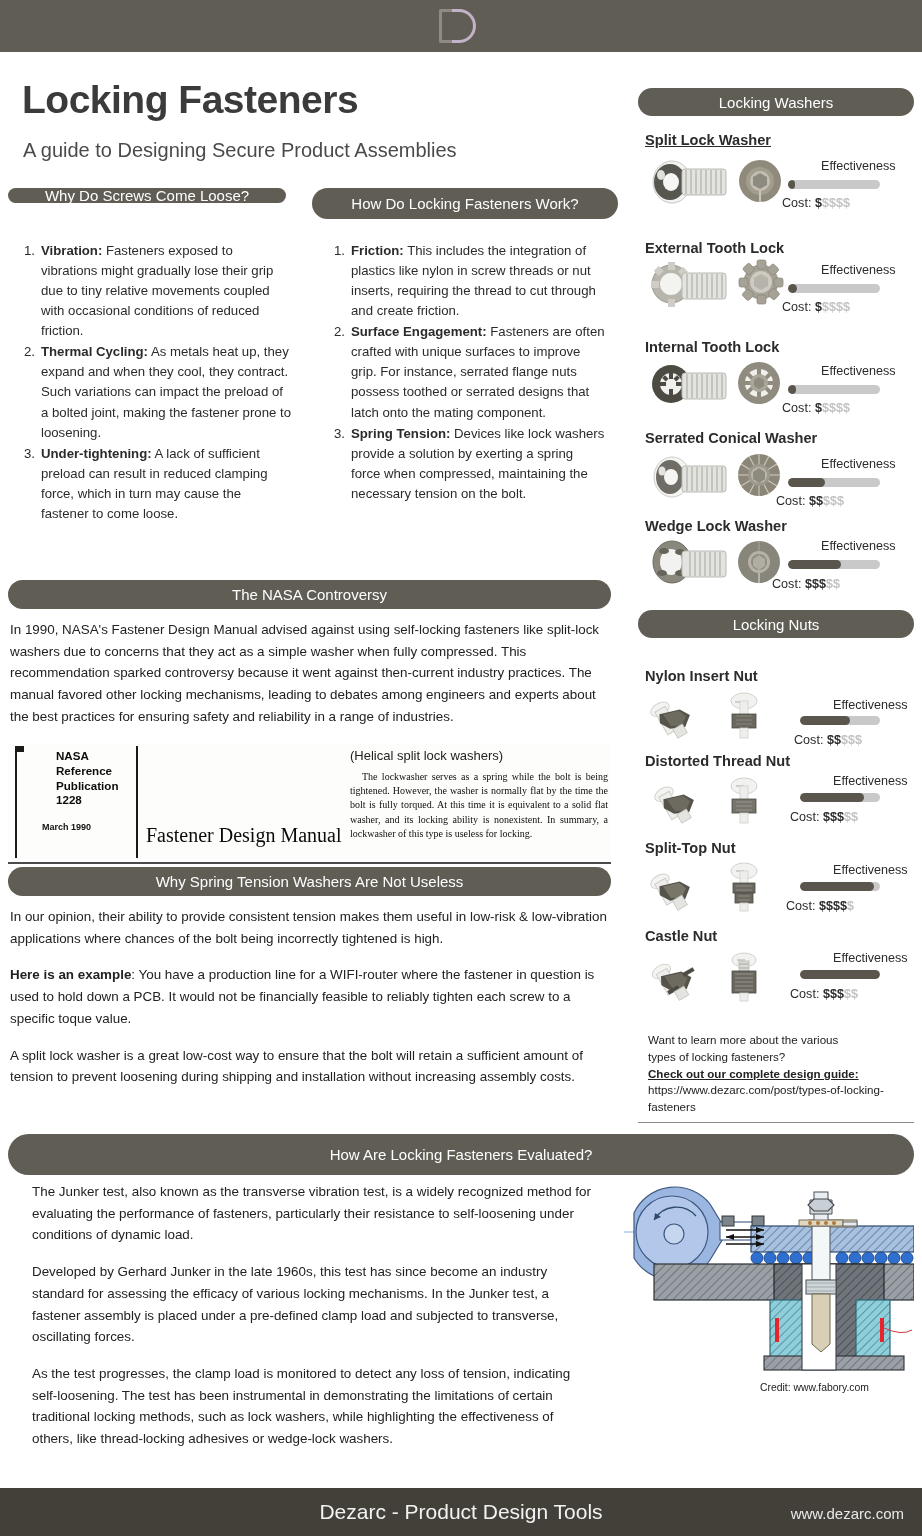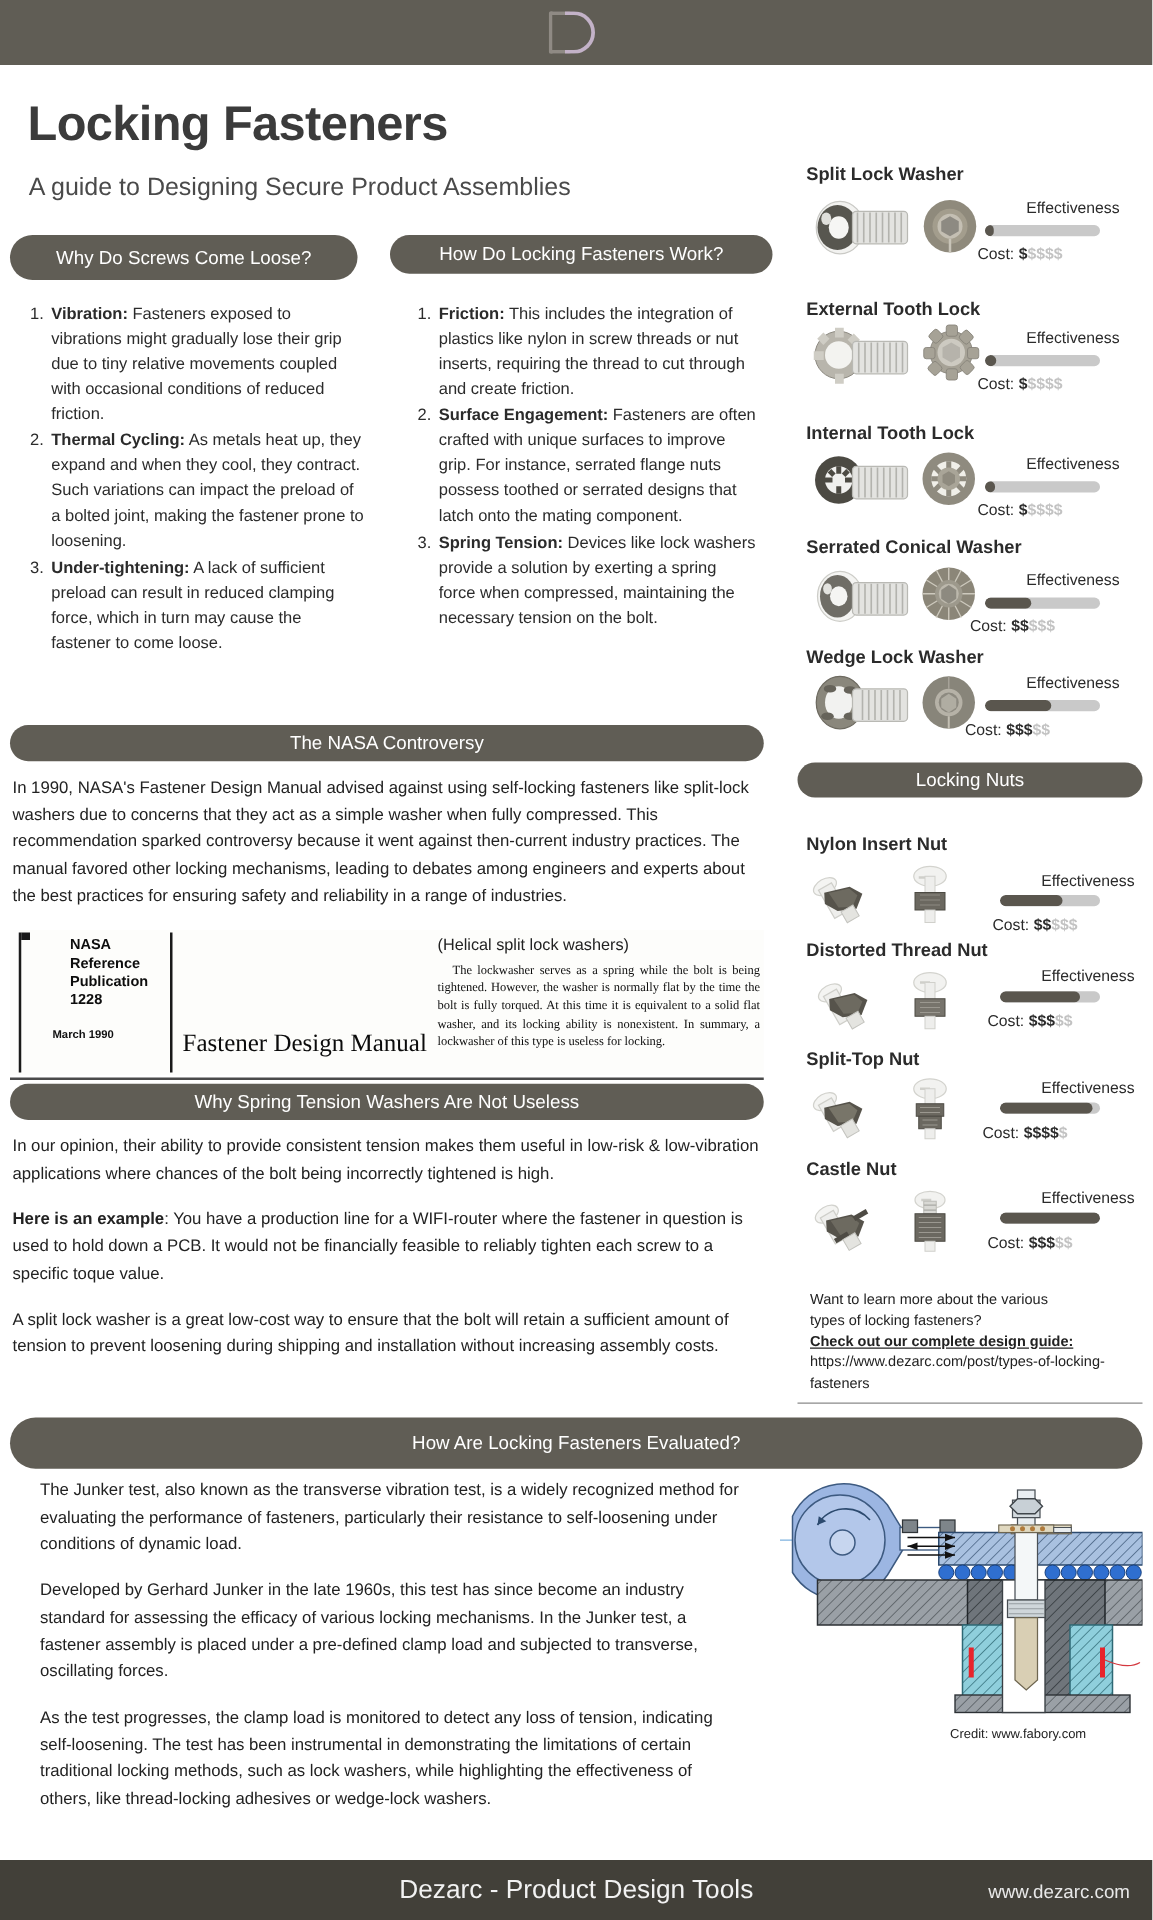--- a/index.html
+++ b/index.html
@@ -136,21 +136,21 @@
   <div class="topbar">
     <div class="logo">
       <div class="d1"></div>
       <div class="d2"></div>
     </div>
   </div>
 
   <div class="title">Locking Fasteners</div>
   <div class="subtitle">A guide to Designing Secure Product Assemblies</div>
 
-  <div class="pill" style="left:8px; top:188px; width:278px; height:36px;">Why Do Screws Come Loose?</div>
+  <div class="pill" style="left:8px; top:188px; width:278px; height:15px;">Why Do Screws Come Loose?</div>
   <div class="pill" style="left:312px; top:188px; width:306px; height:31px;">How Do Locking Fasteners Work?</div>
 
   <div class="col" style="left:24px; top:241px; width:268px;">
     <ol class="lst">
       <li><span class="b">Vibration:</span><span> Fasteners exposed to vibrations might gradually lose their grip due to tiny relative movements coupled with occasional conditions of reduced friction.</span></li>
       <li><span class="b">Thermal Cycling:</span><span> As metals heat up, they expand and when they cool, they contract. Such variations can impact the preload of a bolted joint, making the fastener prone to loosening.</span></li>
       <li><span class="b">Under-tightening:</span><span> A lack of sufficient preload can result in reduced clamping force, which in turn may cause the fastener to come loose.</span></li>
     </ol>
   </div>
 
@@ -285,22 +285,23 @@
 
       <rect x="219" y="44" width="14" height="4" fill="#e8ecee" stroke="#4a5056" stroke-width="0.8"></rect>
 
       <rect x="151" y="140" width="4" height="24" fill="#e8242b"></rect>
       <rect x="256" y="140" width="4" height="24" fill="#e8242b"></rect>
       <path d="M260 150 q18 8 28 2" fill="none" stroke="#d4383f" stroke-width="1"></path>
     </svg>
   </div>
   <div class="credit">Credit:  www.fabory.com</div>
 
-
-  <div class="prod-name" style="left:645px; top:132px;">Split Lock Washer</div>
+  <div class="pill" style="left:638px; top:88px; width:276px; height:28px;">Locking Washers</div>
+
+  <div class="prod-name" style="left:645px; top:132px;text-decoration:underline;">Split Lock Washer</div>
   <div class="art" style="left:646px; top:158px;">
     <svg width="90" height="48" viewBox="0 0 90 48">
       <ellipse cx="26" cy="24" rx="19" ry="21" fill="#f2f2f0" stroke="#c9c9c5" stroke-width="1"></ellipse>
       <ellipse cx="24" cy="24" rx="16" ry="18" fill="#57564f"></ellipse>
       <ellipse cx="25" cy="24" rx="8" ry="9" fill="#f6f6f4"></ellipse>
       <ellipse cx="15" cy="17" rx="4" ry="5" fill="#dfdfdb"></ellipse>
       <rect x="36" y="11" width="44" height="26" rx="3" fill="#e3e3e0" stroke="#b9b9b4" stroke-width="1"></rect>
       <g stroke="#b3b3ae" stroke-width="1.3">
         <line x1="40" y1="12" x2="40" y2="36"></line>
           <line x1="45" y1="12" x2="45" y2="36"></line>

